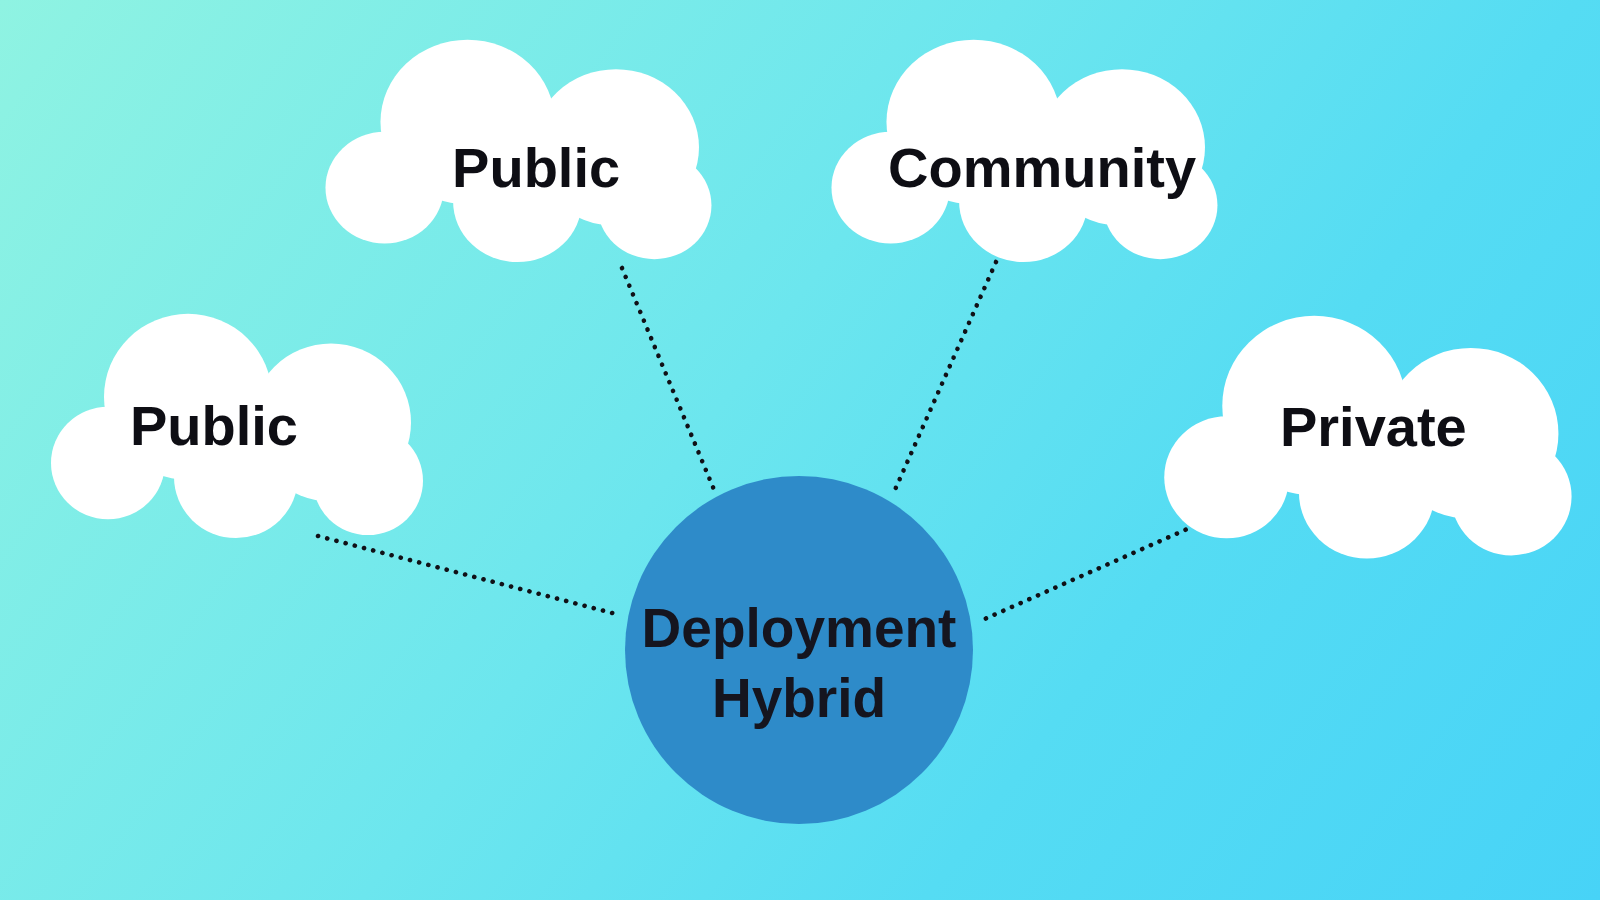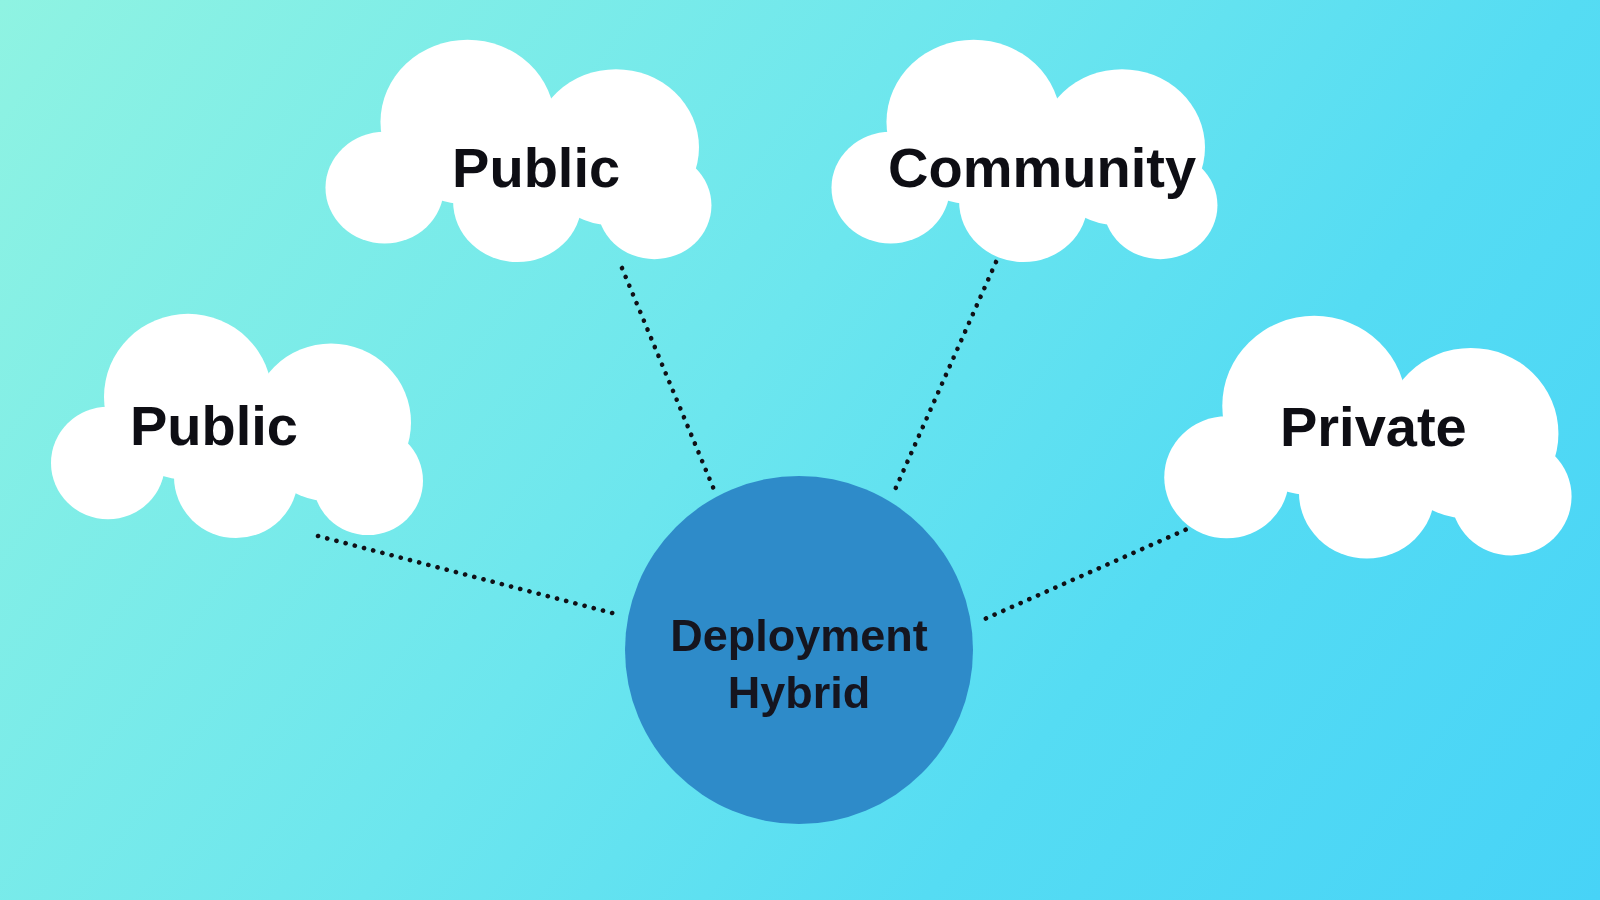--- a/index.html
+++ b/index.html
@@ -51,21 +51,21 @@
     left: 625px; top: 476px;
     width: 348px; height: 348px;
     border-radius: 50%;
     background: #2e8bc9;
     display: flex;
     align-items: center;
     justify-content: center;
   }
   .center-text {
     text-align: center;
-    font-size: 45px;
+    font-size: 55px;
     font-weight: bold;
     line-height: 1.27;
     color: #15151f;
     padding-top: 28px;
   }
   .center-text span { display: block; }
 </style>
 </head>
 <body>
 

